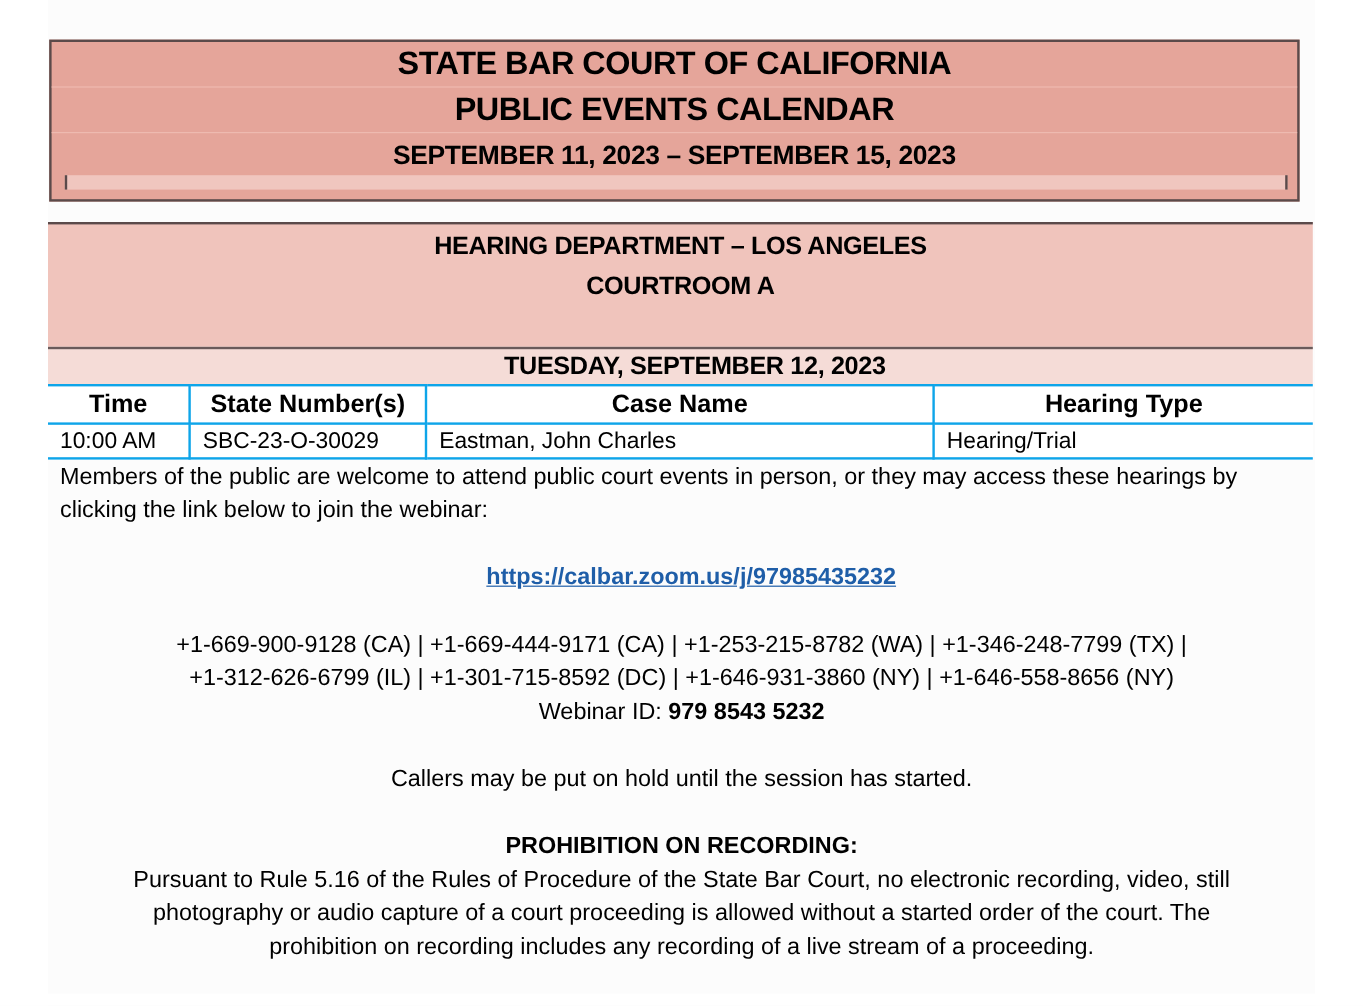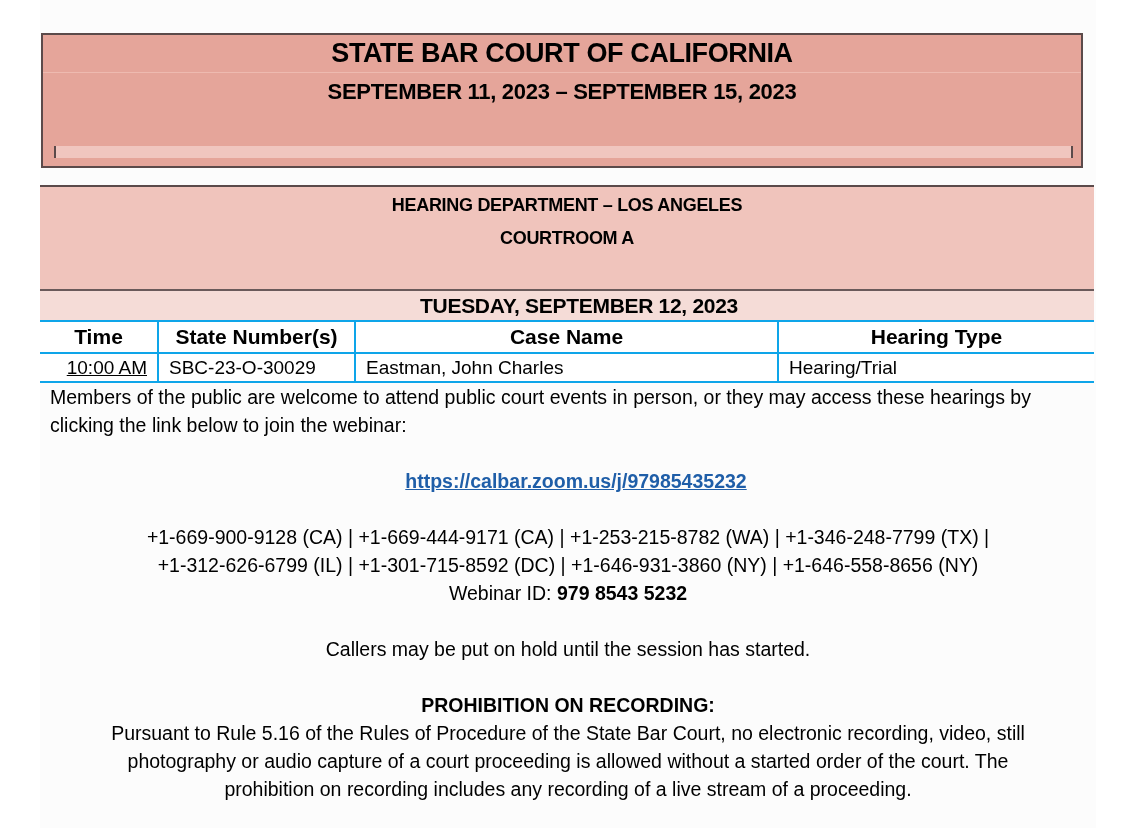--- a/index.html
+++ b/index.html
@@ -22,58 +22,59 @@
   .banner .l3 { font-size:22px; letter-spacing:-0.3px; }
   .banner-shadow {
     position:absolute; left:54px; top:146px; width:1019px; height:12px;
     background:#f0c6bf; border-left:2px solid #5b4a4a; border-right:2px solid #5b4a4a; box-sizing:border-box;
   }
 
   
   .dept {
     position:absolute; left:40px; top:185px; width:1054px; height:104px;
     background:#f0c4bc; border-top:2px solid #5b4a4a; box-sizing:border-box;
-    text-align:center; font-weight:bold; font-size:18px; letter-spacing:-0.3px;
+    text-align:center; font-weight:bold; font-size:21px; letter-spacing:-0.3px;
   }
   .dept .line { height:33px; display:flex; align-items:center; justify-content:center; }
   .dept .line:first-child { margin-top:2px; }
   .date-row {
     position:absolute; left:40px; top:289px; width:1054px; height:31px;
     background:#f5dcd7; border-top:2px solid #6a5a5a; box-sizing:border-box;
     text-align:center; font-weight:bold; font-size:21px; letter-spacing:-0.3px;
     display:flex; align-items:center; justify-content:center;padding-left:24px;
   }
 
   
   table.sched {
     position:absolute; left:40px; top:320px; width:1054px; border-collapse:collapse;
     font-size:19px; background:#fff;
   }
   table.sched th, table.sched td { border:2px solid #0ea5e9; padding:0 10px; height:30px; box-sizing:border-box; }
   table.sched tr.head { border-top:2px solid #444; }
   table.sched th { font-weight:bold; font-size:21px; text-align:center; height:32px; }
   table.sched td { height:29px; text-align:left; }
-  table.sched td.time { text-align:right;text-decoration:underline; }
+  table.sched td.time { text-align:left; }
   table.sched th:first-child, table.sched td:first-child { border-left:none; }
   table.sched th:last-child, table.sched td:last-child { border-right:none; }
   table.sched tr.row { border-bottom:2px solid #555; }
 
   
   .notice { position:absolute; left:50px; top:383px; width:1040px; font-size:19.5px; line-height:28px; }
   .center { position:absolute; left:40px; width:1056px; text-align:center; font-size:19.5px; line-height:28px; }
   .link { color:#1f5ea8; text-decoration:underline; font-weight:bold;margin-left:16px; }
   .bold { font-weight:bold; }
 </style>
 </head>
 <body>
 
 <div class="page-bg"></div>
 
 <div class="banner">
   <div class="line l1">STATE BAR COURT OF CALIFORNIA</div>
+  <div class="line l2">PUBLIC EVENTS CALENDAR</div>
   <div class="line l3">SEPTEMBER 11, 2023 – SEPTEMBER 15, 2023</div>
 </div>
 <div class="banner-shadow"></div>
 
 <div class="dept">
   <div class="line">HEARING DEPARTMENT – LOS ANGELES</div>
   <div class="line">COURTROOM A</div>
 </div>
 <div class="date-row">TUESDAY, SEPTEMBER 12, 2023</div>
 

